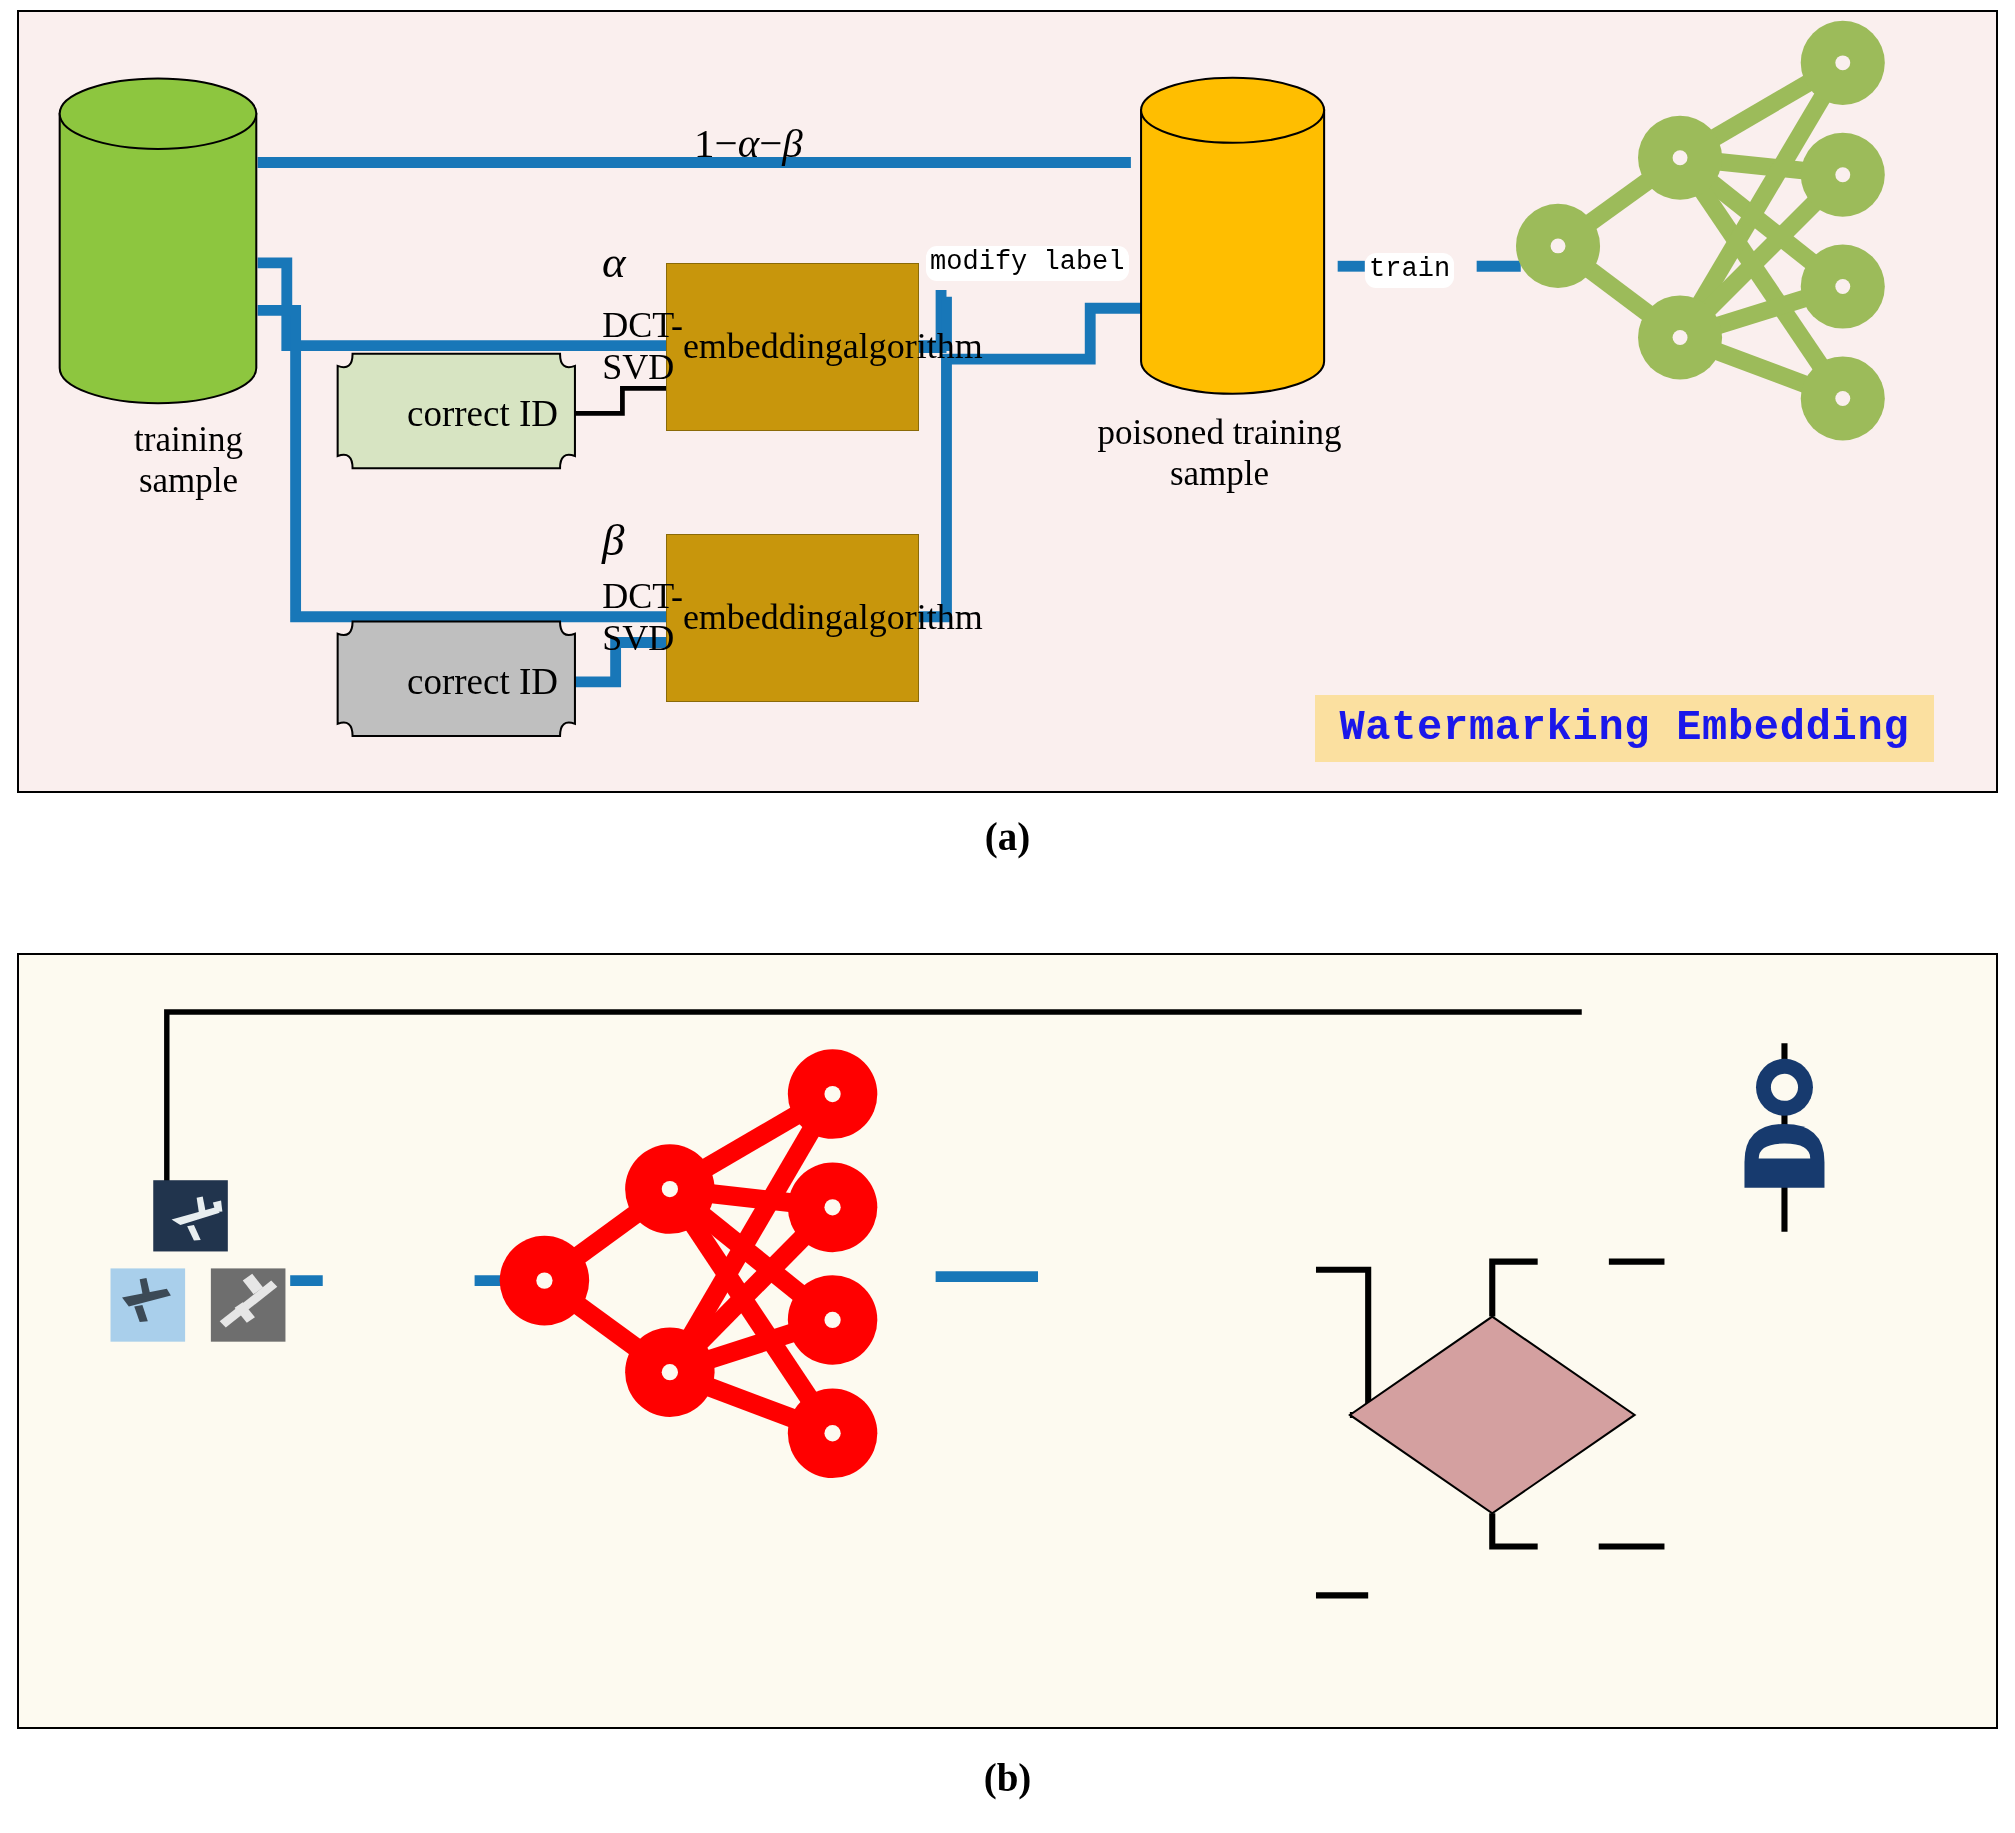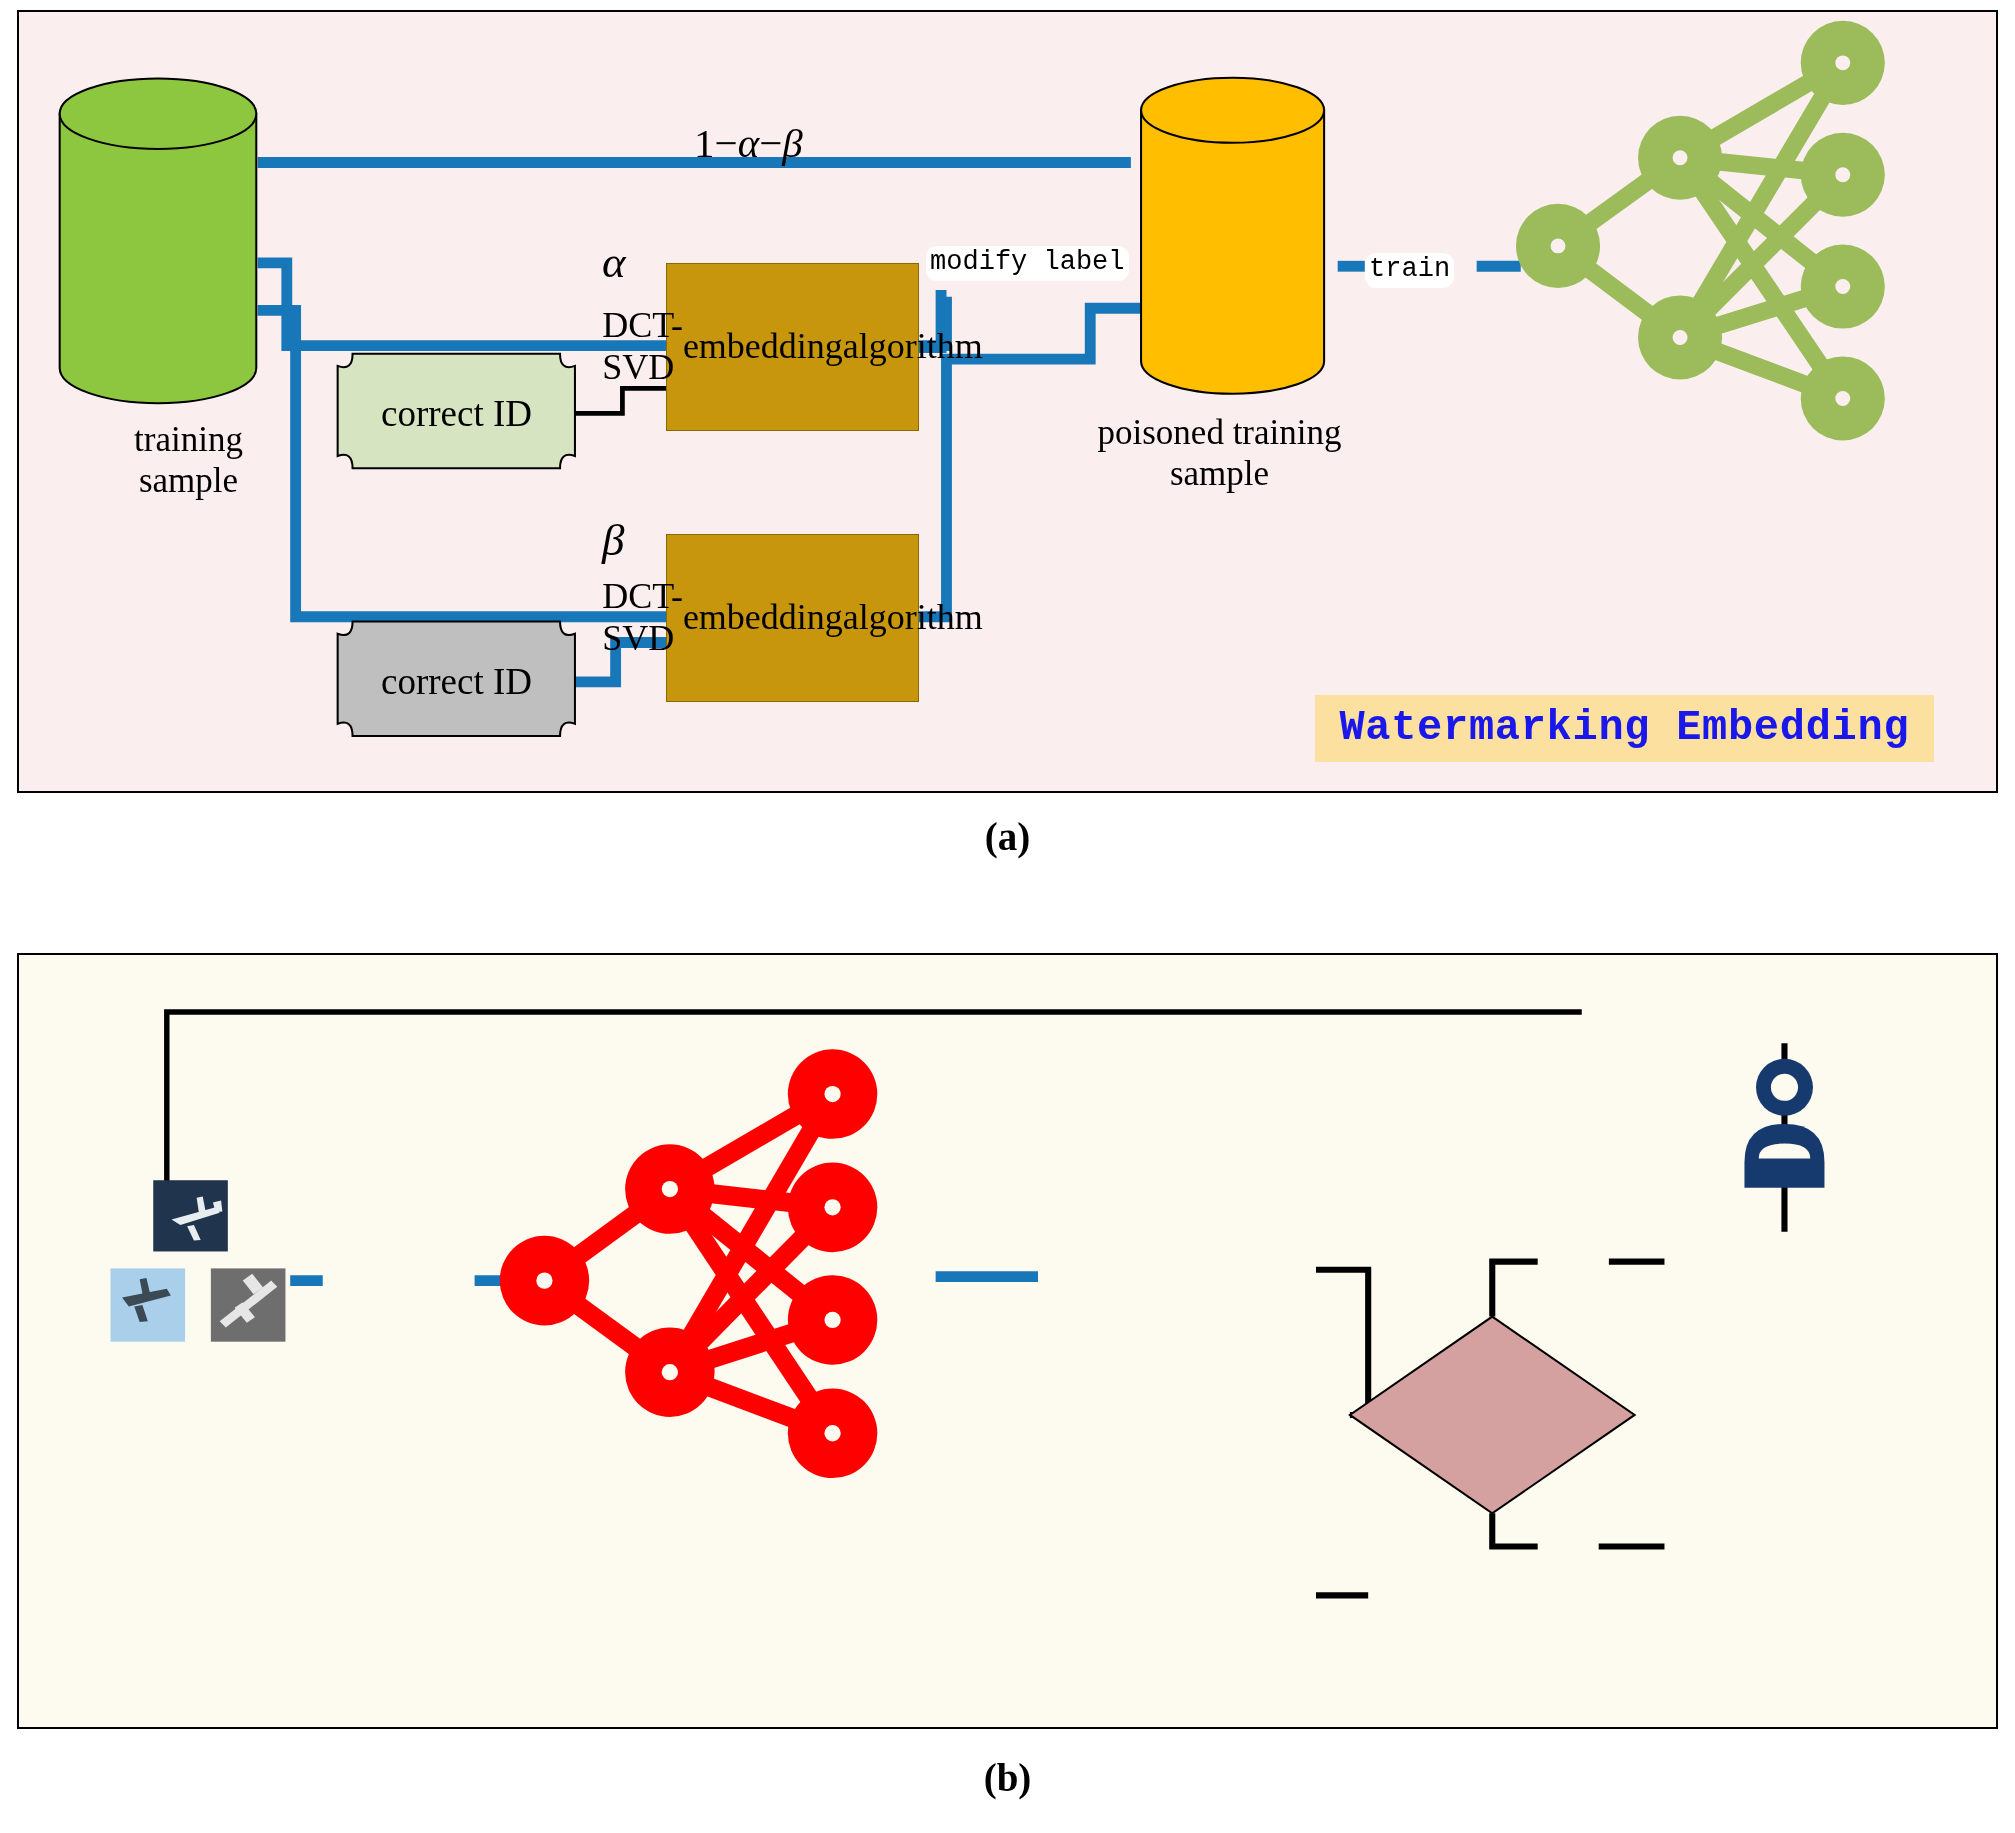--- a/index.html
+++ b/index.html
@@ -22,21 +22,21 @@
   .lbl-poisoned{left:1058px;top:400px;width:285px;font-size:35px;line-height:1.18;}
   .lbl-model-id{left:1492px;top:481px;width:447px;font-size:35px;line-height:1.18;}
 
   .alg-box{position:absolute;background:#c8960c;border:1.4px solid #8a6a08;
      display:flex;flex-direction:row;align-items:center;justify-content:center;
      font-size:36px;line-height:1.14;color:#000;font-family:"Liberation Serif",serif;}
   #alg1{left:647px;top:251px;width:251px;height:166px;}
   #alg2{left:647px;top:522px;width:251px;height:166px;}
 
   .id-flag{position:absolute;font-size:37px;color:#000;
-     display:flex;align-items:center;justify-content:center;}
+     display:flex;align-items:center;justify-content:center;padding-left:26px;}
   #id1{left:319px;top:346px;width:237px;height:112px;}
   #id2{left:319px;top:614px;width:237px;height:112px;}
 
   .greek{position:absolute;font-family:"Liberation Serif",serif;font-style:italic;font-size:45px;color:#000;}
   #g-alpha{left:583px;top:224px;}
   #g-beta{left:583px;top:502px;}
   #g-eq{left:675px;top:107px;font-size:41px;font-style:normal;letter-spacing:0px;}
   #g-eq i{font-style:italic;}
 
   .wlabel{position:absolute;background:#ffffff;font-family:"Liberation Mono",monospace;

